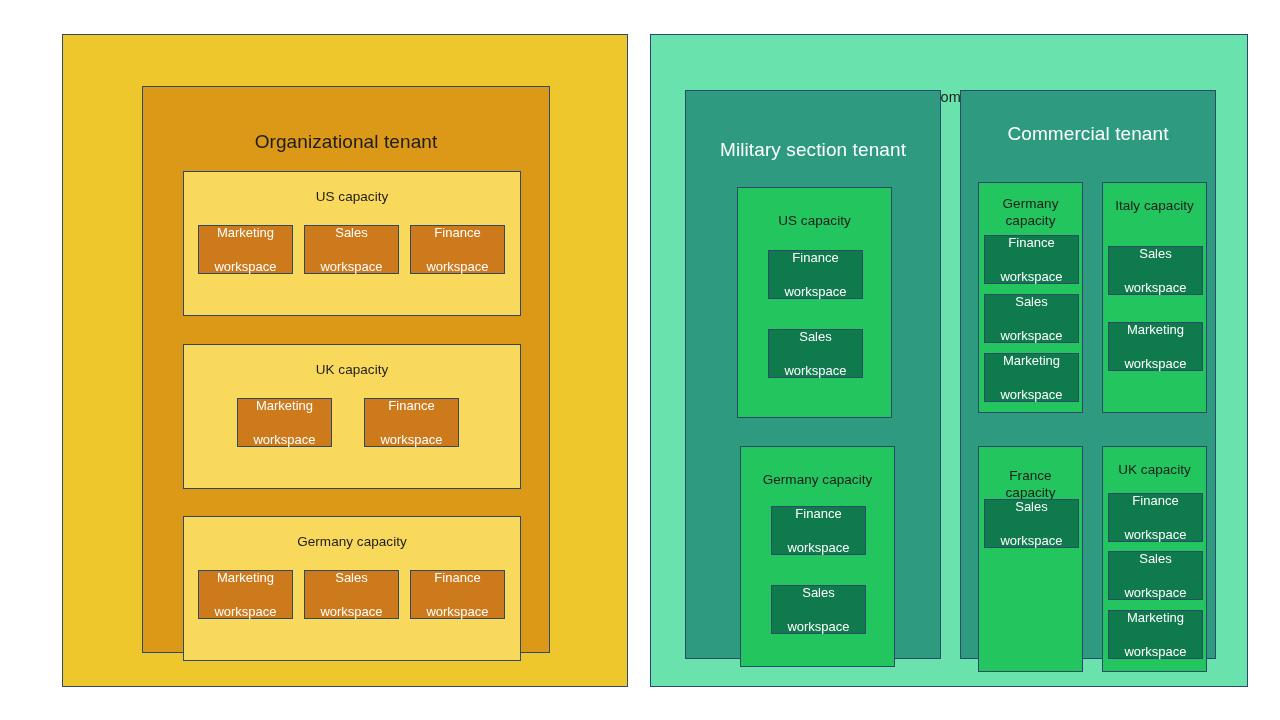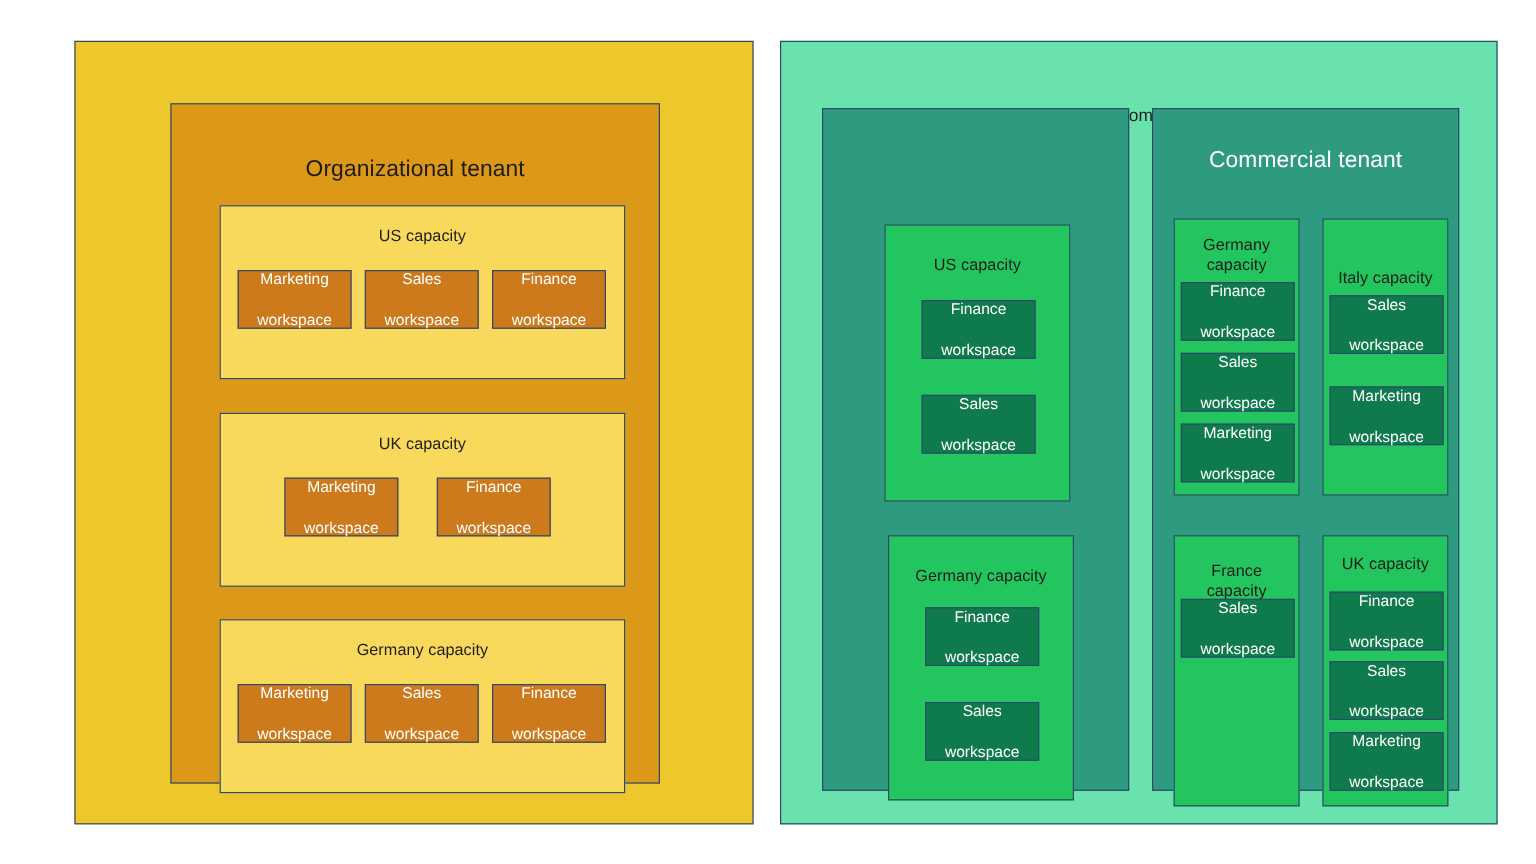--- a/index.html
+++ b/index.html
@@ -137,20 +137,21 @@
           <span><span>Finance</span><br><span>workspace</span></span>
         </div>
       </div>
     </div>
   </div>
 
   <div class="box company company-b" style="left:650px; top:34px; width:598px; height:653px;">
     <div class="company-title" style="top:54px;">Retail company B</div>
 
     <div class="box tenant-b" style="left:34px; top:55px; width:256px; height:569px;">
+      <div class="tenant-title" style="top:48px;">Military section tenant</div>
 
       <div class="box capacity-b" style="left:51px; top:96px; width:155px; height:231px;">
         <div class="capacity-title" style="top:24px;">US capacity</div>
         <div class="box workspace workspace-b" style="left:30px; top:62px; width:95px; height:49px;">
           <span><span>Finance</span><br><span>workspace</span></span>
         </div>
         <div class="box workspace workspace-b" style="left:30px; top:141px; width:95px; height:49px;">
           <span><span>Sales</span><br><span>workspace</span></span>
         </div>
       </div>
@@ -178,21 +179,21 @@
         </div>
         <div class="box workspace workspace-b" style="left:5px; top:111px; width:95px; height:49px;">
           <span><span>Sales</span><br><span>workspace</span></span>
         </div>
         <div class="box workspace workspace-b" style="left:5px; top:170px; width:95px; height:49px;">
           <span><span>Marketing</span><br><span>workspace</span></span>
         </div>
       </div>
 
       <div class="box capacity-b" style="left:141px; top:91px; width:105px; height:231px;">
-        <div class="capacity-title" style="top:14px;margin-top:26px;">Italy capacity</div>
+        <div class="capacity-title" style="top:14px;">Italy capacity</div>
         <div class="box workspace workspace-b" style="left:5px; top:63px; width:95px; height:49px;">
           <span><span>Sales</span><br><span>workspace</span></span>
         </div>
         <div class="box workspace workspace-b" style="left:5px; top:139px; width:95px; height:49px;">
           <span><span>Marketing</span><br><span>workspace</span></span>
         </div>
       </div>
 
       <div class="box capacity-b" style="left:17px; top:355px; width:105px; height:226px;">
         <div class="capacity-title" style="top:20px;">

